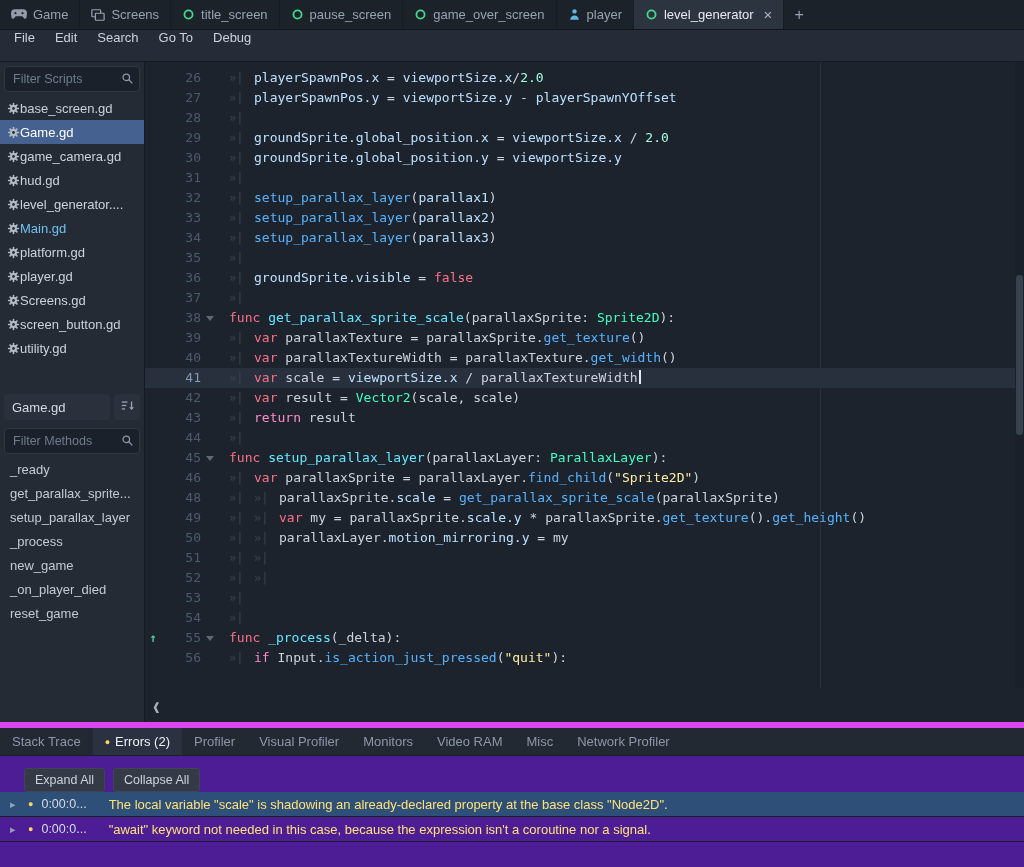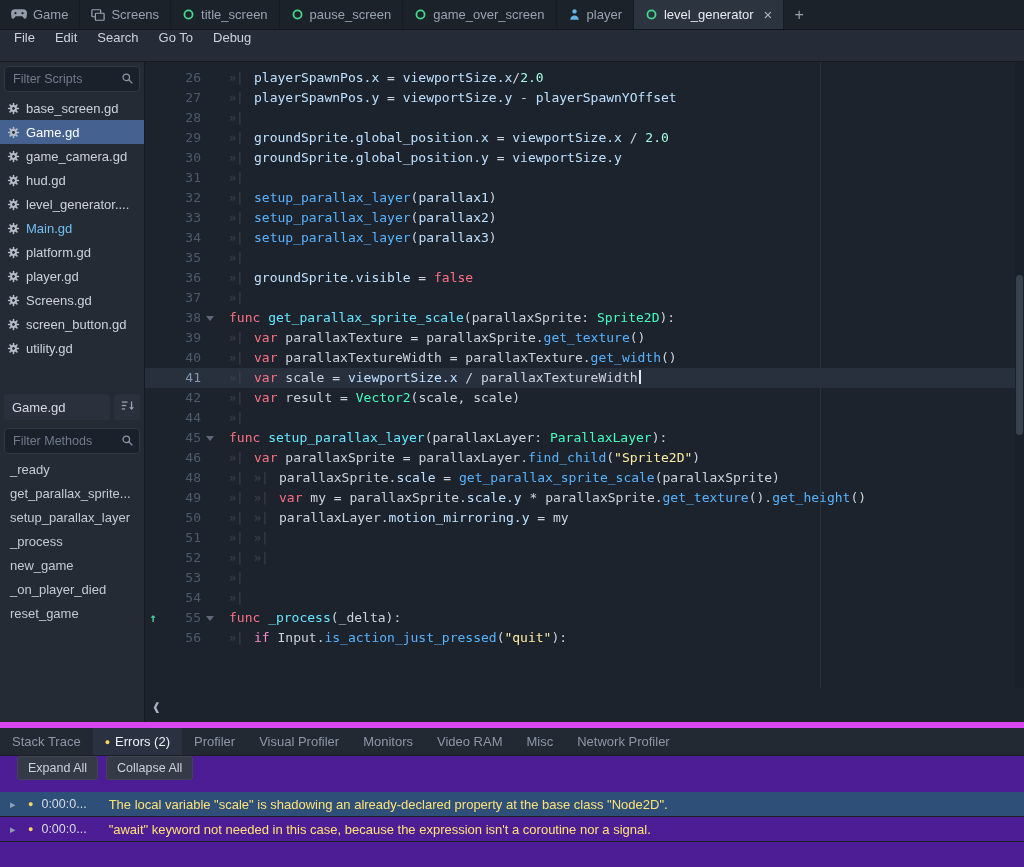--- a/index.html
+++ b/index.html
@@ -21,21 +21,21 @@
 
   
   .main { flex:none; height:660px; display:flex; }
   .sidebar { width:145px; background:#252b35; flex:none; display:flex; flex-direction:column; border-right:1px solid #161b22; }
   .search-box { margin:4px; height:26px; position:relative; flex:none; }
   .search-box input { width:100%; height:26px; background:#1b212b; border:1px solid #303845; border-radius:4px; color:#cfd6e0; padding:0 24px 0 8px; font-size:12.5px; outline:none; font-family:"Liberation Sans",sans-serif; }
   .search-box input::placeholder { color:#707b8c; }
   .sicon { position:absolute; right:6px; top:6px; }
 
   .script-list, .method-list { flex:none; }
-  .srow { height:24px; display:flex; align-items:center; gap:6px; padding-left:7px; color:#ccd2db; white-space:nowrap; overflow:hidden; }
+  .srow { height:24px; display:flex; align-items:center; gap:0; padding-left:7px; color:#ccd2db; white-space:nowrap; overflow:hidden; }
   .srow.selected { background:#44618f; color:#ffffff; }
   .srow.accent { color:#6fc0f0; }
   .srow .gicon { flex:none; display:flex; }
 
   .side-gap { height:34px; flex:none; }
   .curscript-row { margin:0 4px 4px 4px; display:flex; gap:4px; height:26px; flex:none; }
   .curscript { flex:1; background:#2a313c; border-radius:3px; display:flex; align-items:center; padding-left:8px; color:#d6dbe4; }
   .sortbtn { width:26px; background:#2a313c; border-radius:3px; display:flex; align-items:center; justify-content:center; }
   .mrow { height:24px; line-height:24px; padding-left:10px; color:#c3cad4; white-space:nowrap; overflow:hidden; }
 
@@ -61,21 +61,21 @@
   .chev { color:#aab3c0; font-size:20px; font-weight:bold; transform:scaleY(1.4); display:inline-block; }
   .vscroll { position:absolute; right:0; top:0; bottom:34px; width:9px; background:#1a202a; }
   .vthumb { position:absolute; top:34%; height:160px; left:1px; right:1px; background:#38424f; border-radius:4px; }
 
   
   .bottom { height:145px; flex:none; background:#4c1d95; border-top:6px solid #d946ef; display:flex; flex-direction:column; }
   .btabs { height:28px; display:flex; align-items:stretch; background:#232933; border-bottom:1px solid #1a1f26; flex:none; }
   .btab { display:flex; align-items:center; gap:5px; padding:0 12px; color:#8d97a7; }
   .btab.active { background:#2a3140; color:#eef1f6; }
   .bdot { color:#ffd75e; font-size:9px; }
-  .bbtns { height:36px; display:flex; align-items:flex-start; gap:8px; padding:0 17px; flex:none; }
+  .bbtns { height:36px; display:flex; align-items:flex-end; gap:8px; padding:0 24px; flex:none; }
   .bbtn { background:#343b47; border:1px solid #3e4654; border-radius:3px; color:#ccd2db; padding:4px 10px; font-size:12.5px; }
   .errlist { flex:1; }
   .errrow { height:25px; display:flex; align-items:center; gap:8px; padding-left:10px; border-bottom:1px solid #1a1f26; }
   .errrow.selected { background:#2e4f77; }
   .eexp { color:#8fa0b5; font-size:11px; width:10px; }
   .edot { color:#ffd75e; font-size:9px; }
   .etime { color:#d7dde6; font-size:12.5px; }
   .emsg { color:#ffe178; font-size:13px; padding-left:14px; white-space:nowrap; }
 </style>
 </head>
@@ -462,20 +462,26 @@
             <span class="lcontent"><span class="ti">»|</span><span class="s-kw">var </span><span class="s-id">scale</span><span class="s-op"> = </span><span class="s-mem">viewportSize.x</span><span class="s-op"> / </span><span class="s-id">parallaxTextureWidth</span><span class="caret"></span></span>
           </div>
           <div class="cline">
             <span class="mk"></span>
             <span class="num">42</span>
             <span class="foldc"></span>
             <span class="lcontent"><span class="ti">»|</span><span class="s-kw">var </span><span class="s-id">result</span><span class="s-op"> = </span><span class="s-type">Vector2</span><span class="s-op">(</span><span class="s-id">scale</span><span class="s-op">, </span><span class="s-id">scale</span><span class="s-op">)</span></span>
           </div>
           <div class="cline">
             <span class="mk"></span>
+            <span class="num">43</span>
+            <span class="foldc"></span>
+            <span class="lcontent"><span class="ti">»|</span><span class="s-ctrl">return </span><span class="s-id">result</span></span>
+          </div>
+          <div class="cline">
+            <span class="mk"></span>
             <span class="num">44</span>
             <span class="foldc"></span>
             <span class="lcontent"><span class="ti">»|</span></span>
           </div>
           <div class="cline">
             <span class="mk"></span>
             <span class="num">45</span>
             <span class="foldc has"></span>
             <span class="lcontent"><span class="s-kw">func </span><span class="s-fndef">setup_parallax_layer</span><span class="s-op">(</span><span class="s-id">parallaxLayer</span><span class="s-op">: </span><span class="s-type">ParallaxLayer</span><span class="s-op">):</span></span>
           </div>

